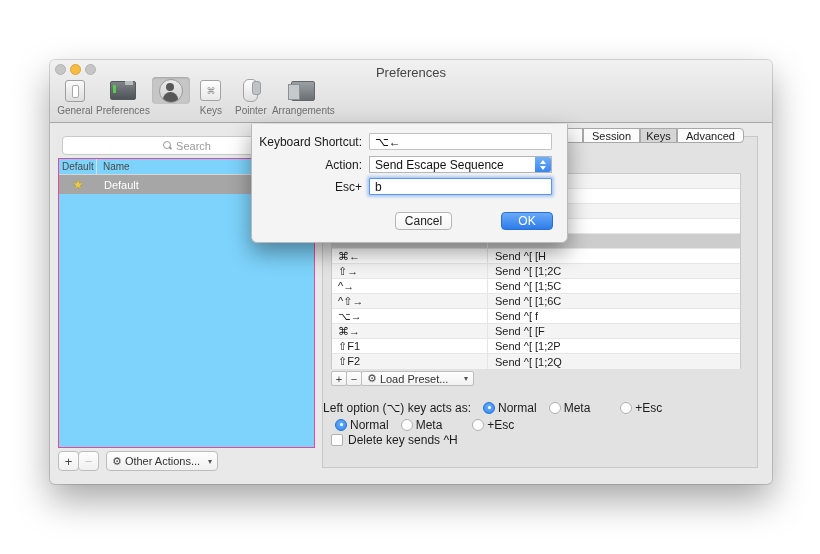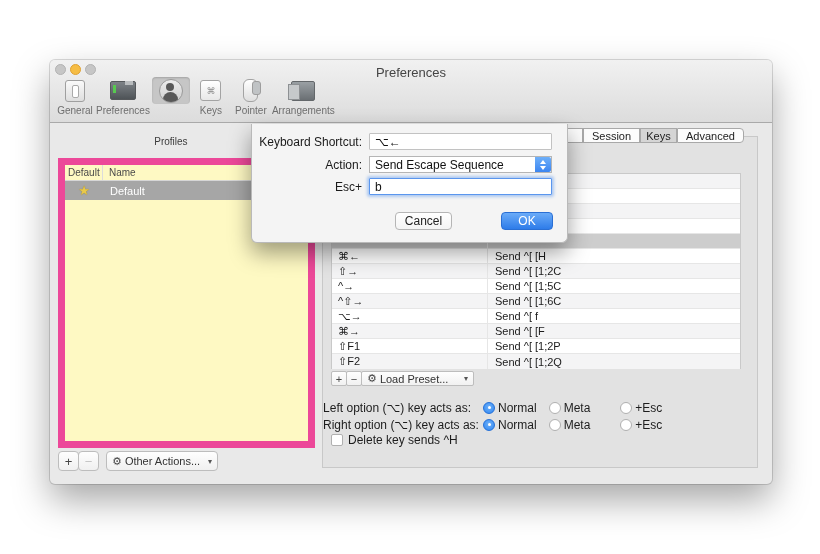--- a/index.html
+++ b/index.html
@@ -35,21 +35,21 @@
   .ic-pointer{width:13px;height:21px;background:linear-gradient(#ffffff,#dfdfdf);border:1px solid #a3a3a3;border-radius:6px;position:relative;}
   .ic-pointer:before{content:"";position:absolute;right:-4px;top:1px;width:7px;height:12px;background:#c0c3c5;border:1px solid #9d9d9d;border-radius:3px;}
   .ic-arrange{width:22px;height:18px;background:linear-gradient(#9aa0a4,#6a6f73);border:1px solid #63676a;border-radius:2px;position:relative;}
   .ic-arrange:before{content:"";position:absolute;left:-4px;top:2px;width:10px;height:14px;background:#c6c9cb;border:1px solid #8d9093;}
   
   .search-field{position:absolute;left:12px;top:76px;width:248px;height:17px;background:#fff;border:1px solid #c9c9c9;
                 border-radius:4px;display:flex;align-items:center;justify-content:center;color:#9a9a9a;font-size:11px;}
   .mag{display:inline-block;position:relative;width:9px;height:9px;margin-right:4px;}
   .mag:before{content:"";position:absolute;left:0;top:0;width:6px;height:6px;border:1px solid #9a9a9a;border-radius:50%;}
   .mag:after{content:"";position:absolute;left:6px;top:6px;width:3px;height:1.5px;background:#9a9a9a;transform:rotate(45deg);}
-  .profile-table{position:absolute;left:8px;top:98px;width:257px;height:290px;background:#fef9c3;border:7px solid #ec4899;box-sizing:border-box;}
+  .profile-table{position:absolute;left:8px;top:98px;width:257px;height:290px;background:#7dd3fc;border:1px solid #ec4899;box-sizing:border-box;}
   .ptable-header{height:15px;border-bottom:1px solid #d6d6d6;display:flex;font-size:10px;color:#4a4a4a;align-items:center;}
   .ph-default{width:38px;padding-left:3px;box-sizing:border-box;border-right:1px solid #dcdcdc;height:100%;display:flex;align-items:center;}
   .ph-name{padding-left:6px;}
   .prow{height:19px;background:#a6a6a6;display:flex;align-items:center;}
   .prow .star{width:38px;text-align:center;color:#e9c94a;font-size:13px;line-height:13px;text-shadow:0 0 1px #8a7310;}
   .prow .pname{color:#ffffff;font-size:11px;padding-left:7px;}
   .sidebar-footer{position:absolute;left:8px;top:391px;display:flex;align-items:center;}
   .sbtn{width:21px;height:20px;background:linear-gradient(#fefefe,#f0f0f0);border:1px solid #bdbdbd;border-radius:4px;
         box-sizing:border-box;display:flex;align-items:center;justify-content:center;font-size:13px;color:#444;margin-right:-1px;}
   .sbtn.dis{color:#c2c2c2;}
@@ -149,20 +149,24 @@
       </div>
       <div class="titem">
         <span class="iconwrap">
             <span class="ic-arrange"></span>
           </span>
         <span class="tlabel">Arrangements</span>
       </div>
     </div>
   </div>
 
+  <div class="search-field">
+    <span class="mag"></span>
+    <span>Search</span>
+  </div>
 
   <div class="profile-table">
     <div class="ptable-header">
       <span class="ph-default">Default</span>
       <span class="ph-name">Name</span>
     </div>
     <div class="prow">
       <span class="star">★</span>
       <span class="pname">Default</span>
     </div>
@@ -259,21 +263,20 @@
           <span class="opt">
             <span class="radio"></span>
             <span>Meta</span>
           </span>
           <span class="opt gap">
             <span class="radio"></span>
             <span>+Esc</span>
           </span>
         </div>
         <div class="option-row">
-          <span class="orow-label">Right option (⌥) key acts as:</span>
           <span class="opt">
             <span class="radio on"></span>
             <span>Normal</span>
           </span>
           <span class="opt">
             <span class="radio"></span>
             <span>Meta</span>
           </span>
           <span class="opt gap">
             <span class="radio"></span>

